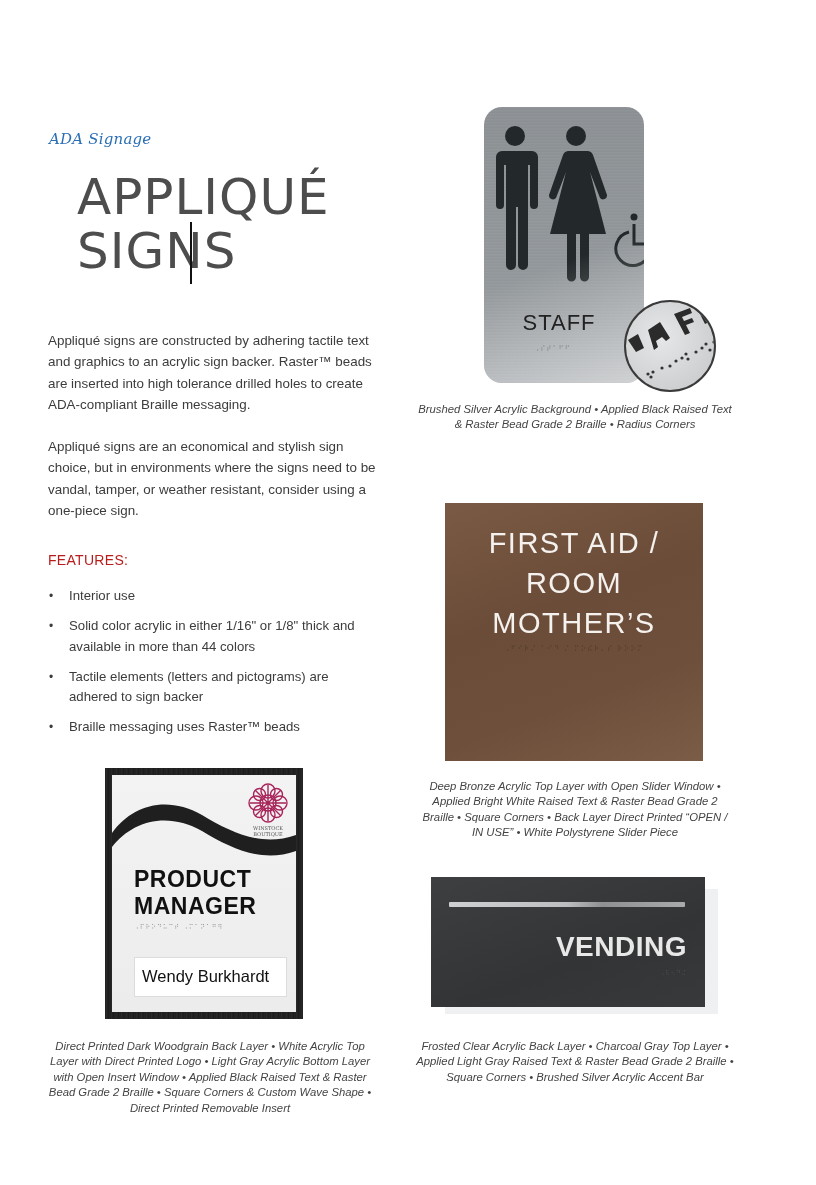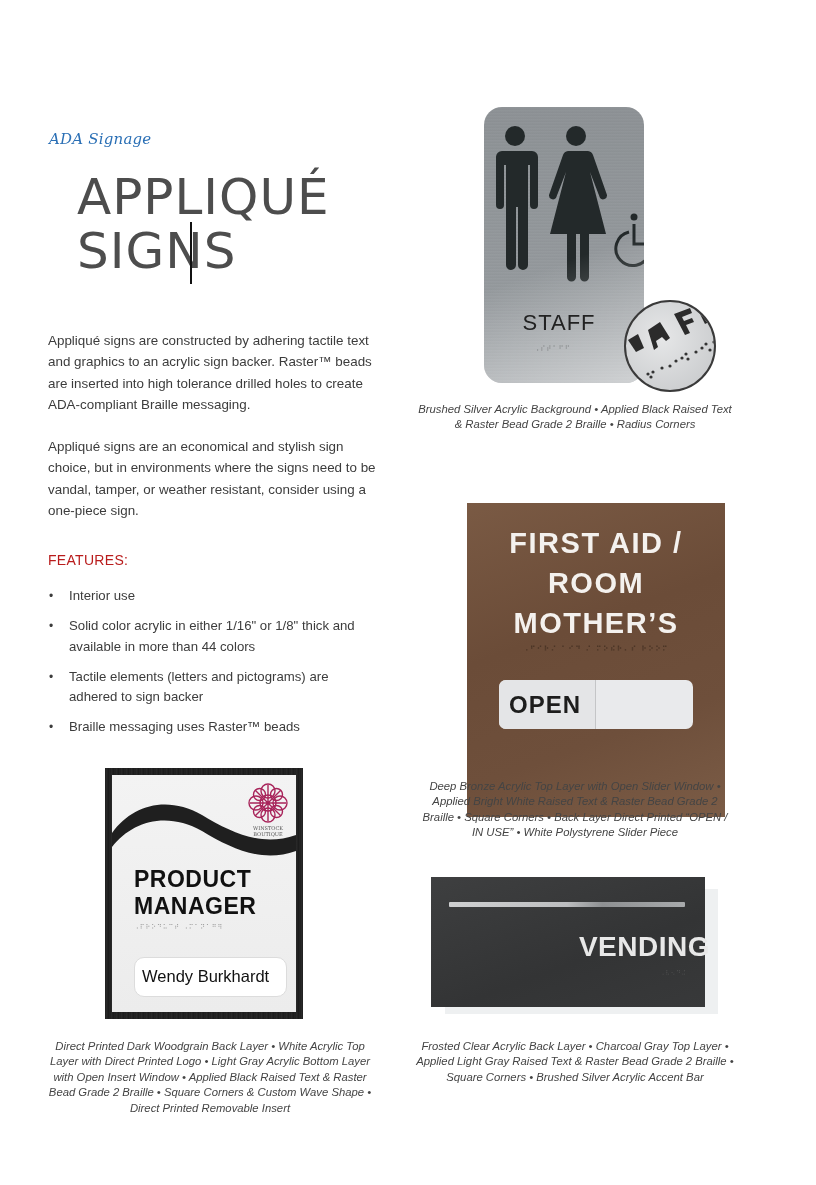--- a/index.html
+++ b/index.html
@@ -40,45 +40,45 @@
     overflow: hidden; }
   .sign1::after { content: ""; position: absolute; inset: 0; background: linear-gradient(160deg, rgba(255,255,255,0) 55%, rgba(255,255,255,0.55) 100%); }
   .sign1 svg { position: absolute; left: 0; top: 0; }
   .staff-text { left: 0; width: 150px; top: 203px; text-align: center; font-size: 22px; color: #222; letter-spacing: 1px; z-index: 2; }
   .braille-dots { left: 50px; top: 238px; font-size: 7px; color: #7a7c7e; letter-spacing: 1px; z-index: 2; }
 
   .magnifier { left: 624px; top: 300px; width: 92px; height: 92px; border-radius: 50%; border: 2px solid #3a3a3a;
     background: radial-gradient(circle at 40% 40%, #e6e7e8, #c4c6c8); overflow: hidden; z-index: 3; }
 
   
-  .sign2 { left: 467px; top: 503px; width: 258px; height: 314px;
-    background: linear-gradient(160deg, #7a5a44 0%, #6b4c38 40%, #6e4f3b 70%, #7b5c46 100%); font-weight: bold; }
+  .sign2 { left: 445px; top: 503px; width: 258px; height: 258px;
+    background: linear-gradient(160deg, #7a5a44 0%, #6b4c38 40%, #6e4f3b 70%, #7b5c46 100%); }
   .sign2-text { left: 0; top: 20px; width: 258px; text-align: center; color: #f4f1ee; font-size: 29px; line-height: 40px; letter-spacing: 1.5px; }
   .sign2-braille { left: 0; top: 142px; width: 258px; text-align: center; font-size: 7px; color: #4b3526; letter-spacing: 1.5px; }
   .slider { left: 32px; top: 177px; width: 194px; height: 49px; background: #e9eaec; border-radius: 7px; overflow: hidden; }
   .slider-left { left: 0; top: 0; width: 97px; height: 49px; background: #e4e5e7; border-right: 1px solid #c4c5c7; }
   .slider-label { left: 10px; top: 11px; font-size: 24px; color: #1d1d1d; letter-spacing: 1px; }
 
   
   .sign3 { left: 105px; top: 768px; width: 198px; height: 251px;
     background: repeating-linear-gradient(90deg, #1e1e1e 0px, #2b2b2b 2px, #191919 3px, #262626 5px); }
   .sign3-face { left: 7px; top: 7px; width: 184px; height: 237px; background: linear-gradient(180deg, #f3f3f3, #ececec); overflow: hidden; }
   .sign3 svg.wave { position: absolute; left: 7px; top: 7px; }
   .pm-text { left: 22px; top: 91px; font-size: 23px; line-height: 27px; font-weight: bold; color: #111; letter-spacing: 0.5px; }
   .pm-braille { left: 22px; top: 148px; font-size: 6.5px; color: #9a9a9a; letter-spacing: 1px; }
-  .insert { left: 22px; top: 182px; width: 153px; height: 40px; background: #ffffff; border: 1px solid #dcdcdc; border-radius: 10px; }
+  .insert { left: 22px; top: 182px; width: 153px; height: 40px; background: #ffffff; border: 1px solid #dcdcdc; border-radius: 0; }
   .insert-name { left: 7px; top: 9px; font-size: 16.5px; color: #111; white-space: nowrap; }
   .logo { left: 133px; top: 5px; width: 46px; height: 46px; }
   .logo-text { left: 128px; top: 50px; width: 56px; text-align: center; font-family: "DejaVu Serif", serif; font-size: 5px; color: #555; line-height: 6px; }
 
   
   .sign4-back { left: 445px; top: 889px; width: 273px; height: 125px; background: #eef0f1; }
   .sign4 { left: 431px; top: 877px; width: 274px; height: 130px; background: linear-gradient(160deg, #3e3f40, #333435 60%, #38393a); }
   .accent-bar { left: 18px; top: 25px; width: 236px; height: 5px; background: linear-gradient(90deg, #cfd0d1 0%, #bdbec0 50%, #8e9092 65%, #a8aaac 100%); border-radius: 1px; }
-  .vending-text { left: 0; width: 256px; top: 54px; text-align: right; font-size: 28px; font-weight: bold; color: #e8e8e8; letter-spacing: 0.5px; margin-left: 23px; }
+  .vending-text { left: 0; width: 256px; top: 54px; text-align: right; font-size: 28px; font-weight: bold; color: #e8e8e8; letter-spacing: 0.5px; }
   .vending-braille { right: 18px; top: 92px; font-size: 6px; color: #555; letter-spacing: 1px; }
 </style>
 </head>
 <body>
 
 <div class="abs kicker">ADA Signage</div>
 <div class="abs title">
   <span class="line title-light">APPLIQUÉ</span>
   <span class="line title-light">SIGNS</span>
 </div>
@@ -145,24 +145,20 @@
 </div>
 <div class="abs caption cap1">Brushed Silver Acrylic Background • Applied Black Raised Text &amp; Raster Bead Grade 2 Braille • Radius Corners</div>
 
 <div class="abs sign2">
   <div class="abs sign2-text">
     <div>FIRST AID /</div>
     <div>ROOM</div>
     <div>MOTHER’S</div>
   </div>
   <div class="abs sign2-braille">⠠⠋⠊⠗⠌ ⠁⠊⠙ ⠌ ⠍⠕⠮⠗⠄⠎ ⠗⠕⠕⠍</div>
-  <div class="abs slider">
-    <div class="abs slider-left"></div>
-    <div class="abs slider-label">OPEN</div>
-  </div>
 </div>
 <div class="abs caption cap2">Deep Bronze Acrylic Top Layer with Open Slider Window • Applied Bright White Raised Text &amp; Raster Bead Grade 2 Braille • Square Corners • Back Layer Direct Printed “OPEN / IN USE” • White Polystyrene Slider Piece</div>
 
 <div class="abs sign3">
   <div class="abs sign3-face">
     <div class="abs pm-text">
       <div>PRODUCT</div>
       <div>MANAGER</div>
     </div>
     <div class="abs pm-braille">⠠⠏⠗⠕⠙⠥⠉⠞ ⠠⠍⠁⠝⠁⠛⠻</div>

